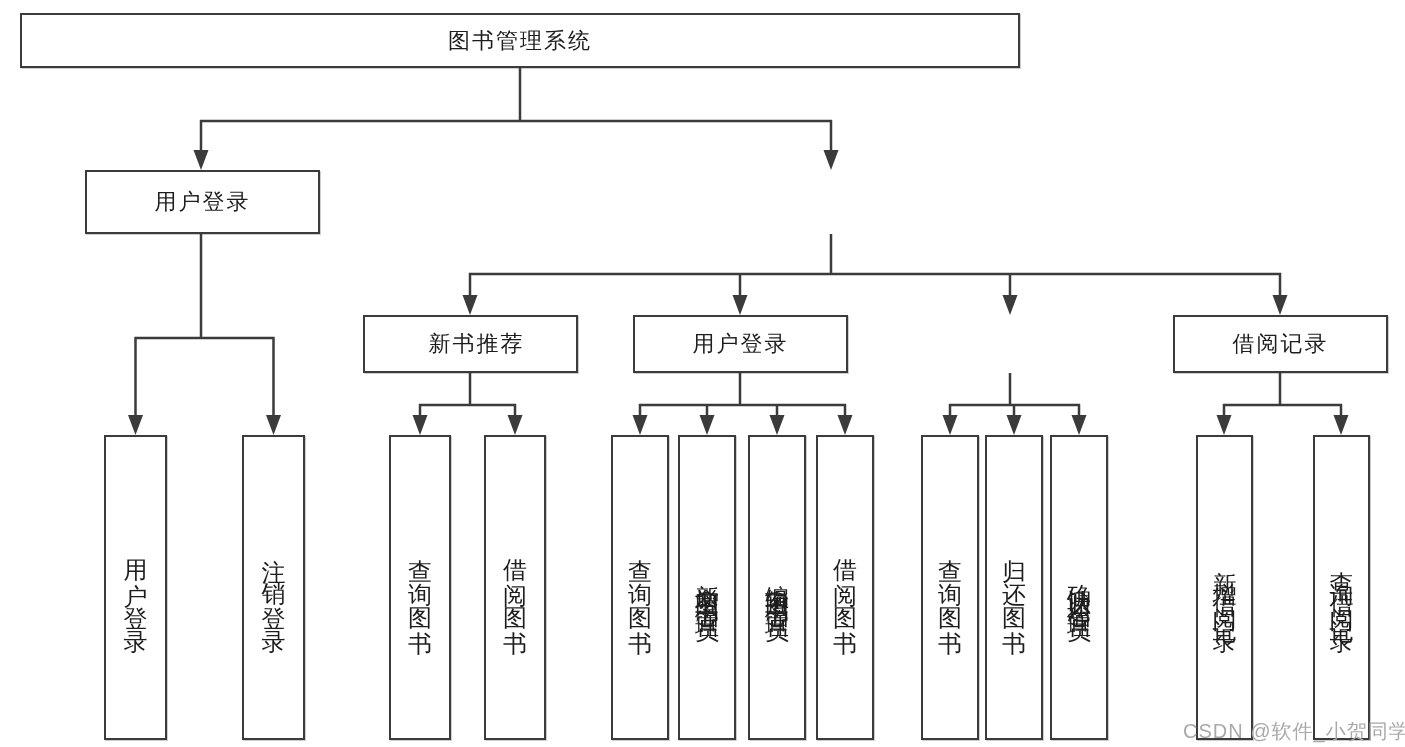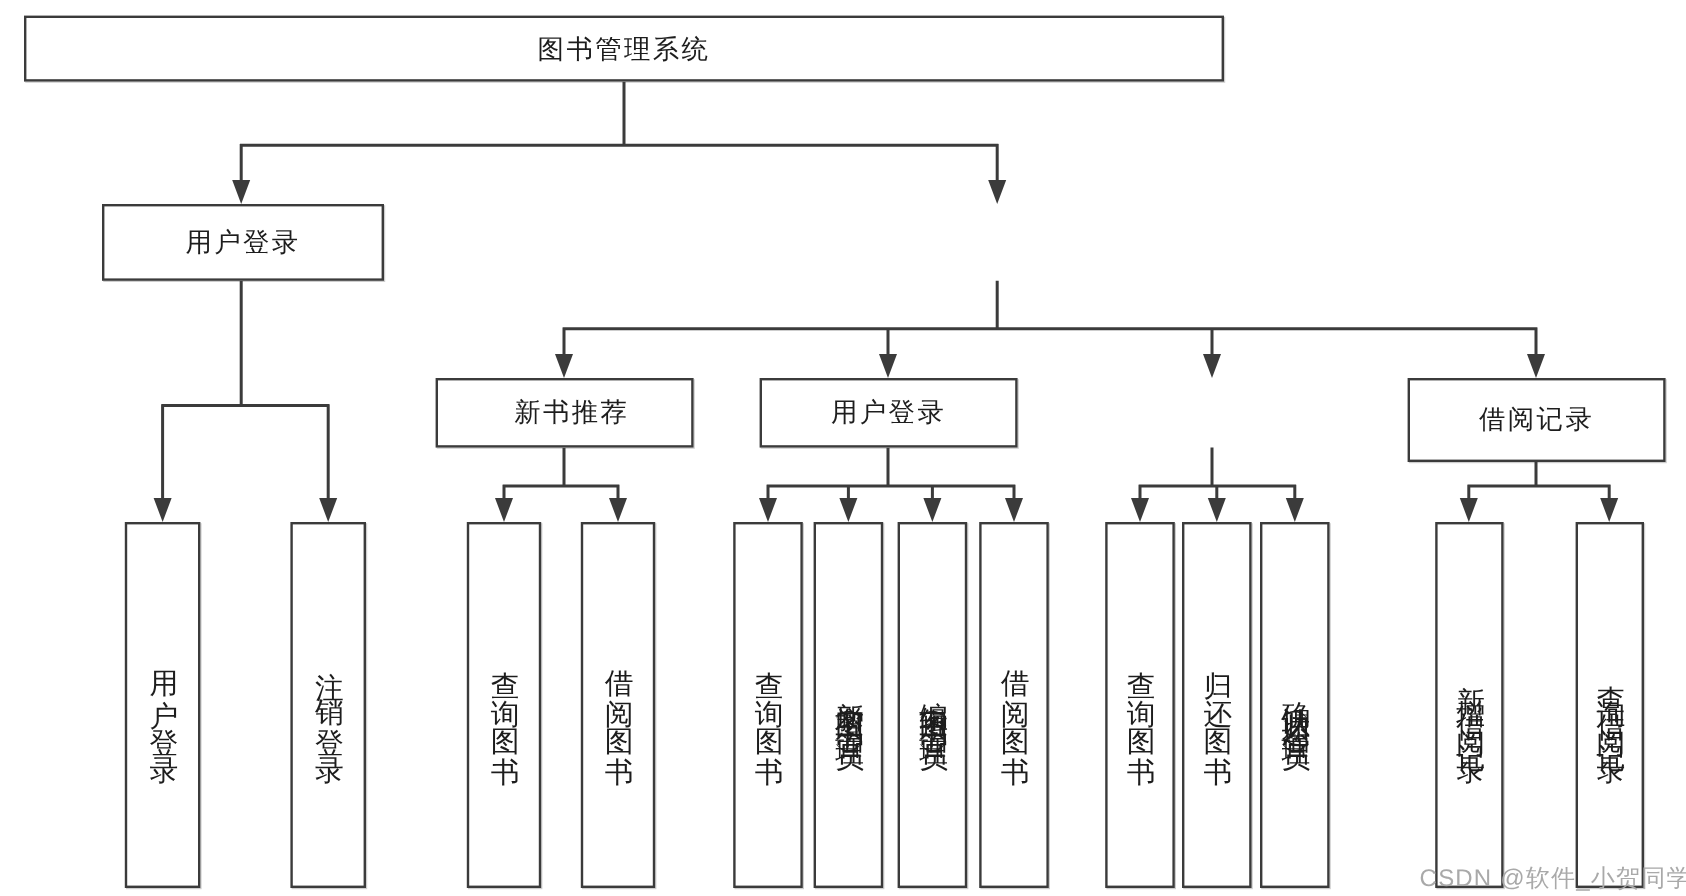--- a/index.html
+++ b/index.html
@@ -42,21 +42,21 @@
 
   
   #b-root  { left: 20px;  top: 13px;  width: 1000px; height: 55px; }
   
   #b-login { left: 85px;  top: 170px; width: 235px; height: 64px; }
   #b-mgmt  { left: 714px; top: 170px; width: 235px; height: 64px; }
   
   #b-nb { left: 363px;  top: 315px; width: 215px; height: 58px; padding-left: 12px; }
   #b-bb { left: 633px;  top: 315px; width: 215px; height: 58px; }
   #b-cb { left: 903px;  top: 315px; width: 215px; height: 58px; }
-  #b-br { left: 1173px; top: 315px; width: 215px; height: 70px; }
+  #b-br { left: 1173px; top: 315px; width: 215px; height: 58px; }
   
   #v1  { left: 104px;  width: 63px; }
   #v2  { left: 242px;  width: 63px; }
   #v3  { left: 389px;  width: 62px; }
   #v4  { left: 484px;  width: 62px; }
   #v5  { left: 611px;  width: 58px; }
   #v6  { left: 678px;  width: 58px; }
   #v7  { left: 748px;  width: 58px; }
   #v8  { left: 816px;  width: 58px; }
   #v9  { left: 921px;  width: 58px; }

